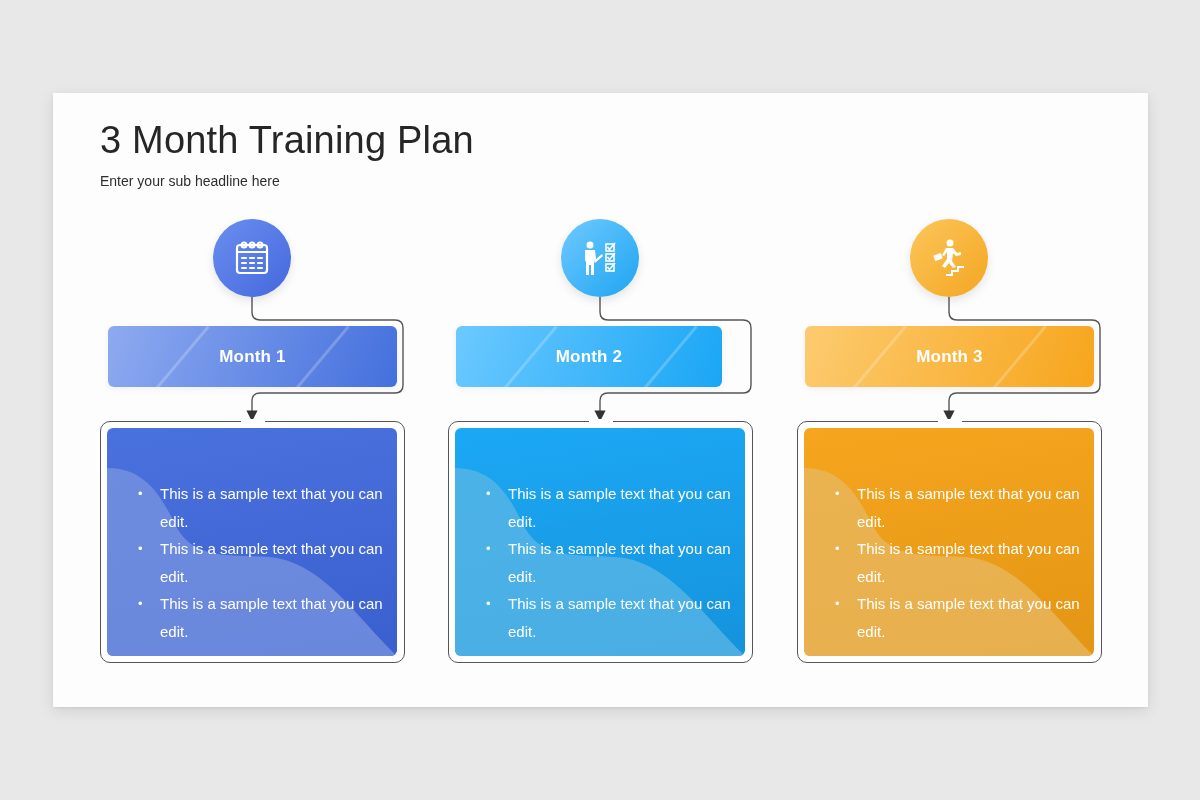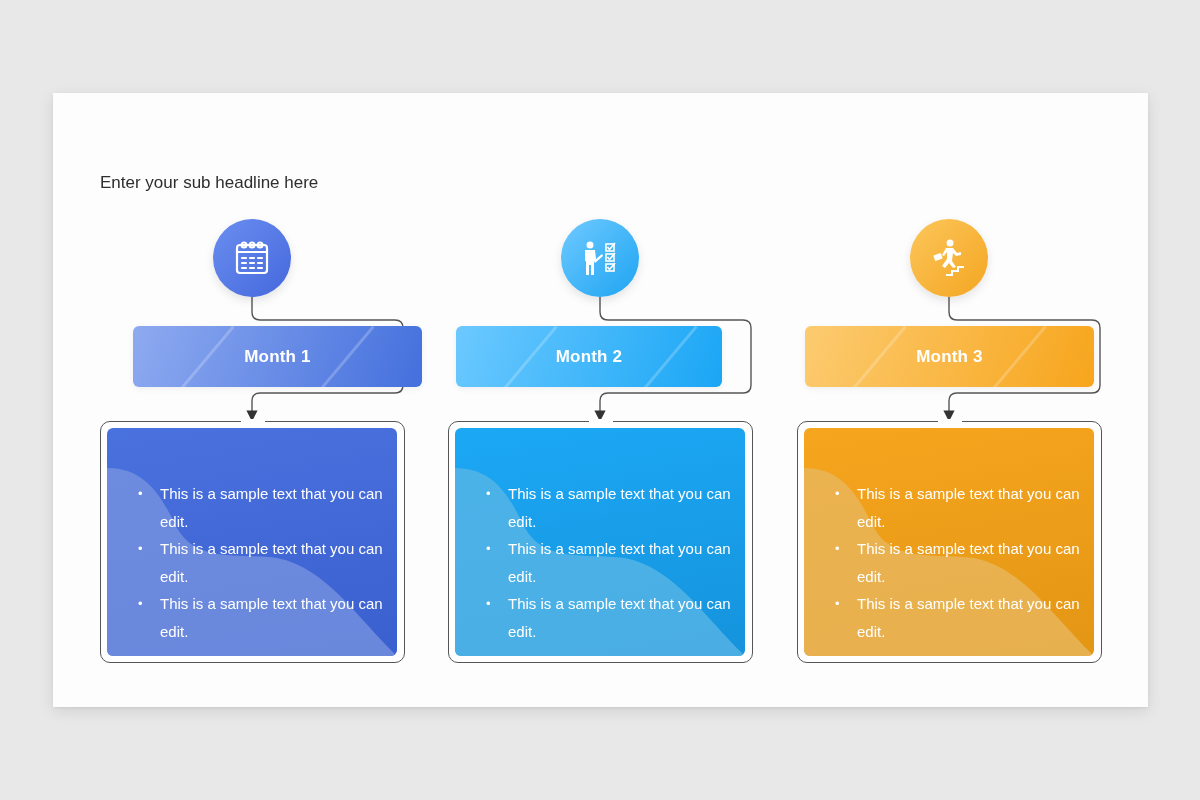--- a/index.html
+++ b/index.html
@@ -14,21 +14,21 @@
     background:#fdfdfd;
     box-shadow: 0 4px 14px rgba(0,0,0,0.10), 0 1px 3px rgba(0,0,0,0.06);
   }
   .title {
     position:absolute; left:47px; top:26px;
     font-size:38px; color:#262626; font-weight:400; letter-spacing:0.2px;
     white-space:nowrap;
   }
   .subtitle {
     position:absolute; left:47px; top:80px;
-    font-size:17px; color:#2e2e2e; white-space:nowrap;
+    font-size:14px; color:#2e2e2e; white-space:nowrap;
   }
   .connectors { position:absolute; left:0; top:0; width:1095px; height:614px; pointer-events:none; }
 
   .col { position:absolute; top:0; width:306px; height:614px; }
 
   .icon-circle {
     position:absolute; top:126px; width:78px; height:78px; border-radius:50%;
     display:flex; align-items:center; justify-content:center;
     box-shadow: 0 4px 10px rgba(0,0,0,0.10);
   }
@@ -71,20 +71,21 @@
     color:#fff; font-size:15px; line-height:27.5px;
   }
   .content-box li::before {
     content:"•"; position:absolute; left:1px; top:0; font-size:13px; color:#fff;
   }
 </style>
 </head>
 <body>
 
 <div class="slide">
+  <div class="title">3 Month Training Plan</div>
   <div class="subtitle">Enter your sub headline here</div>
 
   <svg class="connectors" viewBox="0 0 1095 614">
     <defs>
       <marker id="arrow" markerWidth="8" markerHeight="8" refX="4" refY="4" orient="auto">
         <path d="M0,0 L8,4 L0,8 Z" fill="#333"></path>
       </marker>
     </defs>
     <g fill="none" stroke="#555" stroke-width="1.4">
       <path d="M199,204 L199,219 Q199,227 207,227 L342,227 Q350,227 350,235 L350,292 Q350,300 342,300 L207,300 Q199,300 199,308 L199,323" marker-end="url(#arrow)"></path>
@@ -105,21 +106,21 @@
           <line x1="19" y1="21" x2="23" y2="21"></line>
           <line x1="27" y1="21" x2="31" y2="21"></line>
         <line x1="11" y1="26" x2="15" y2="26"></line>
           <line x1="19" y1="26" x2="23" y2="26"></line>
           <line x1="27" y1="26" x2="31" y2="26"></line>
         <line x1="11" y1="31" x2="15" y2="31"></line>
           <line x1="19" y1="31" x2="23" y2="31"></line>
           <line x1="27" y1="31" x2="31" y2="31"></line>
       </svg>
     </div>
-    <div class="month-bar" style="left:8px;width:289px;background:linear-gradient(110deg,#8eaaf0,#4470dd);margin-left:25px;">
+    <div class="month-bar" style="left:8px;width:289px;background:linear-gradient(110deg,#8eaaf0,#4470dd);">
       <div class="shine" style="left:70px;"></div>
       <div class="shine" style="left:210px;"></div>
       <span class="label">Month 1</span>
     </div>
     <div class="content-outline" style="left:0;width:305px;">
       <div class="gap" style="left:140px;"></div>
     </div>
     <div class="content-box" style="left:7px;width:290px;background:linear-gradient(170deg,#4a72de,#3a5fcf);">
       <svg class="wave" viewBox="0 0 290 228" preserveAspectRatio="none">
           <path d="M0,40 C40,40 55,70 70,100 C90,135 130,125 170,130 C220,140 250,190 290,228 L0,228 Z" fill="#7a96e0" opacity="0.75"></path>

